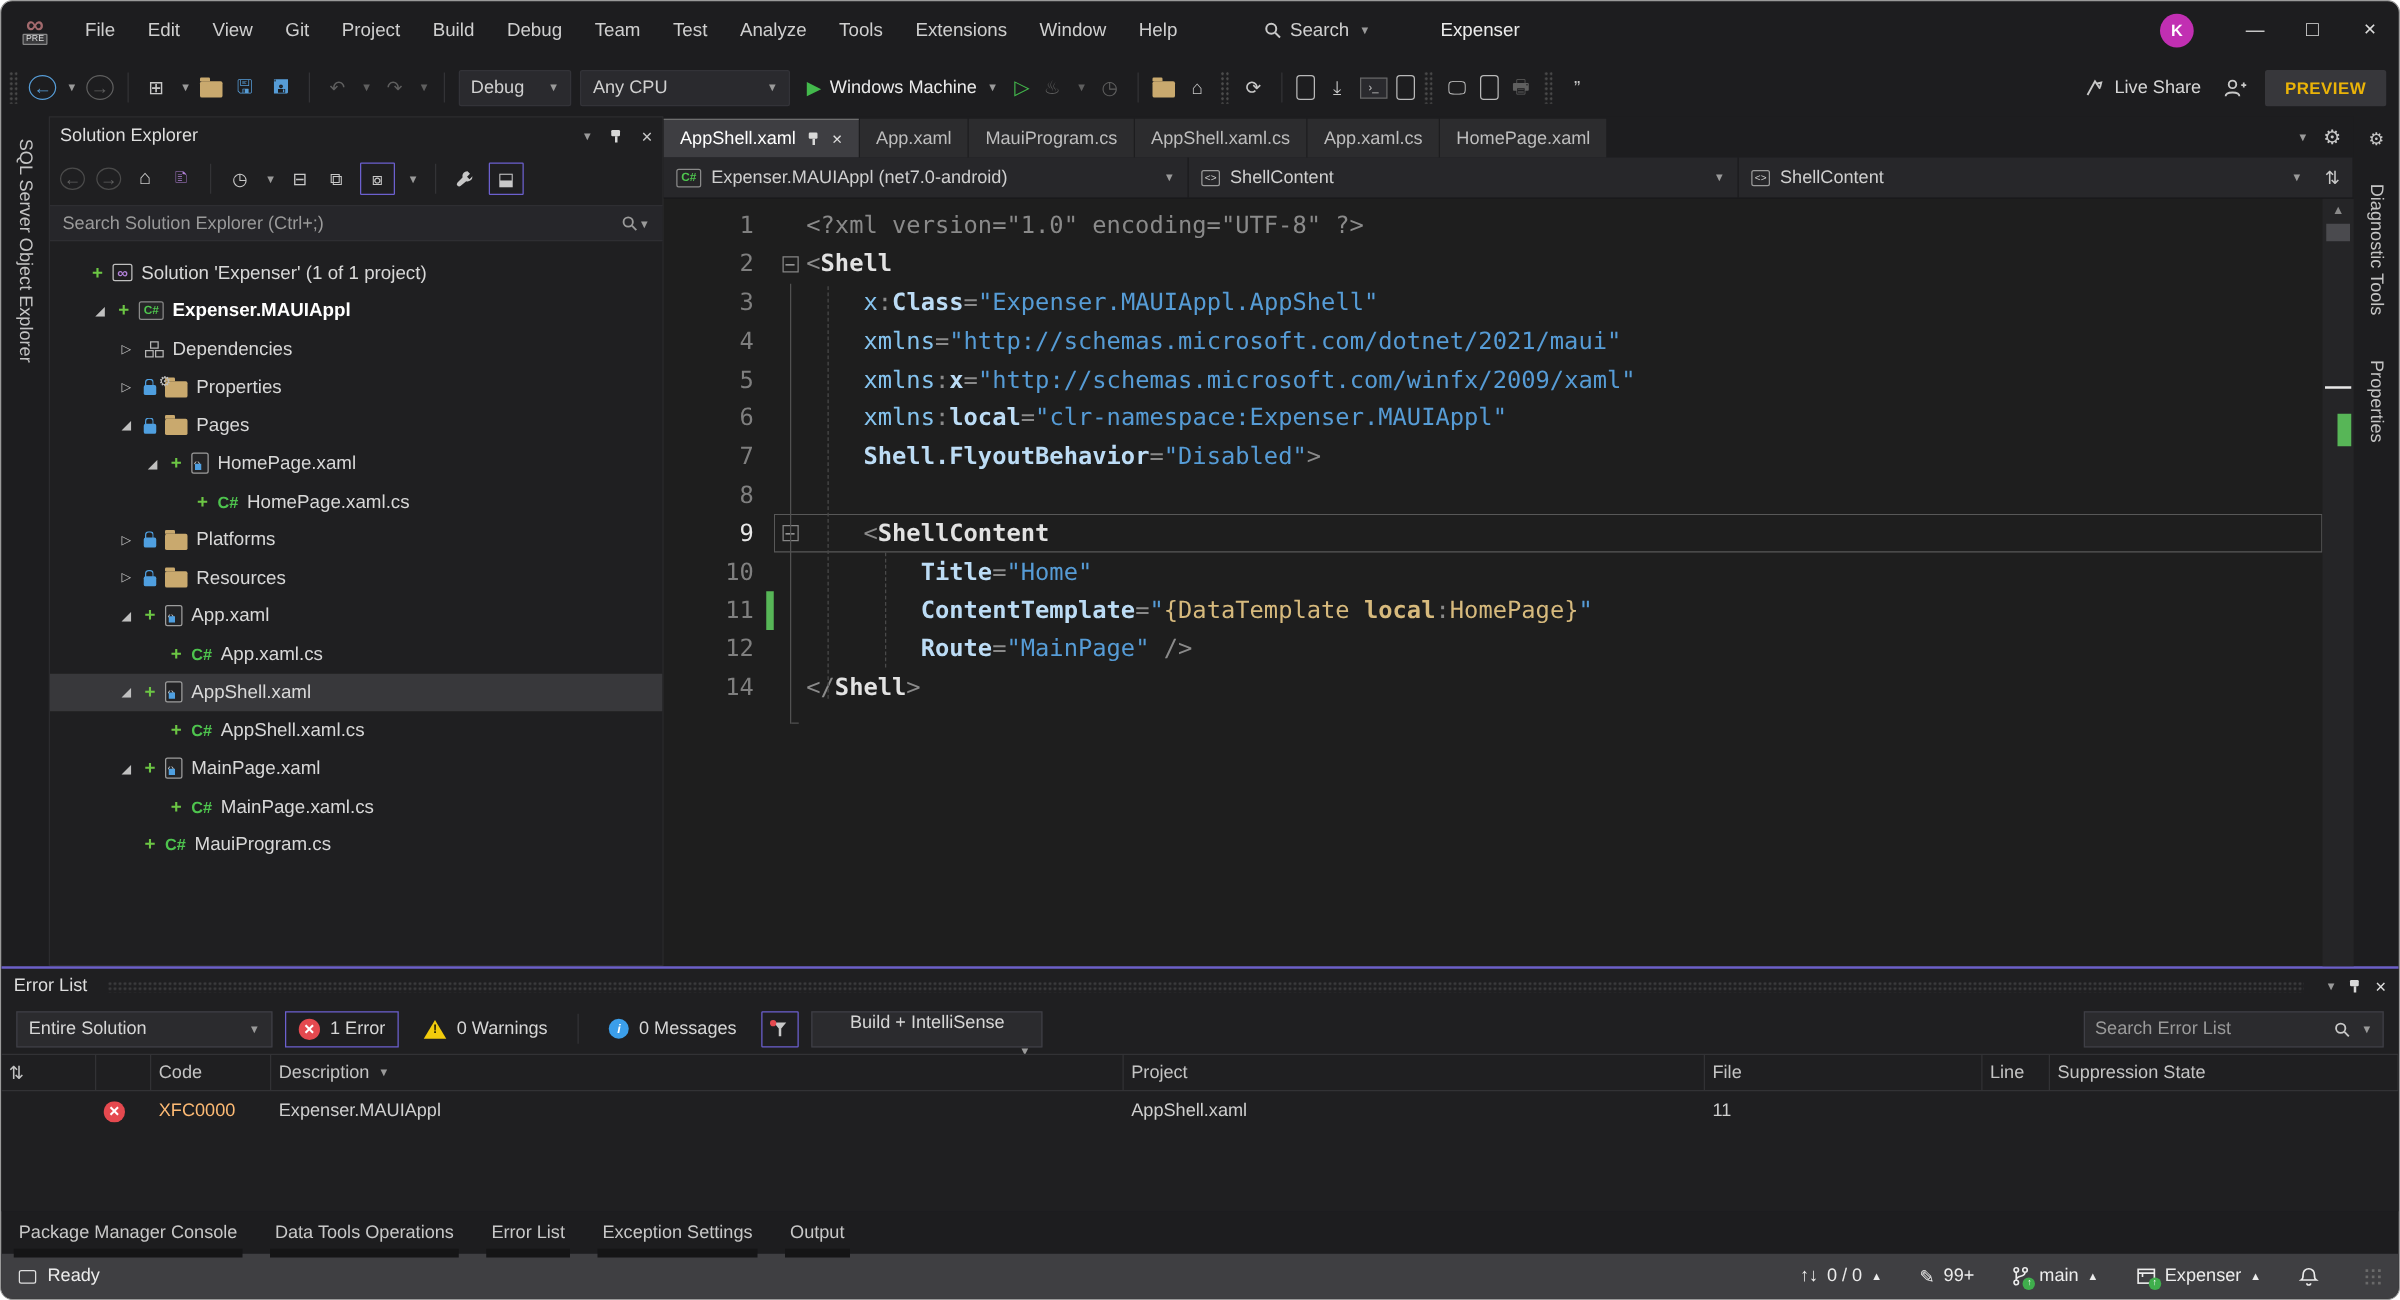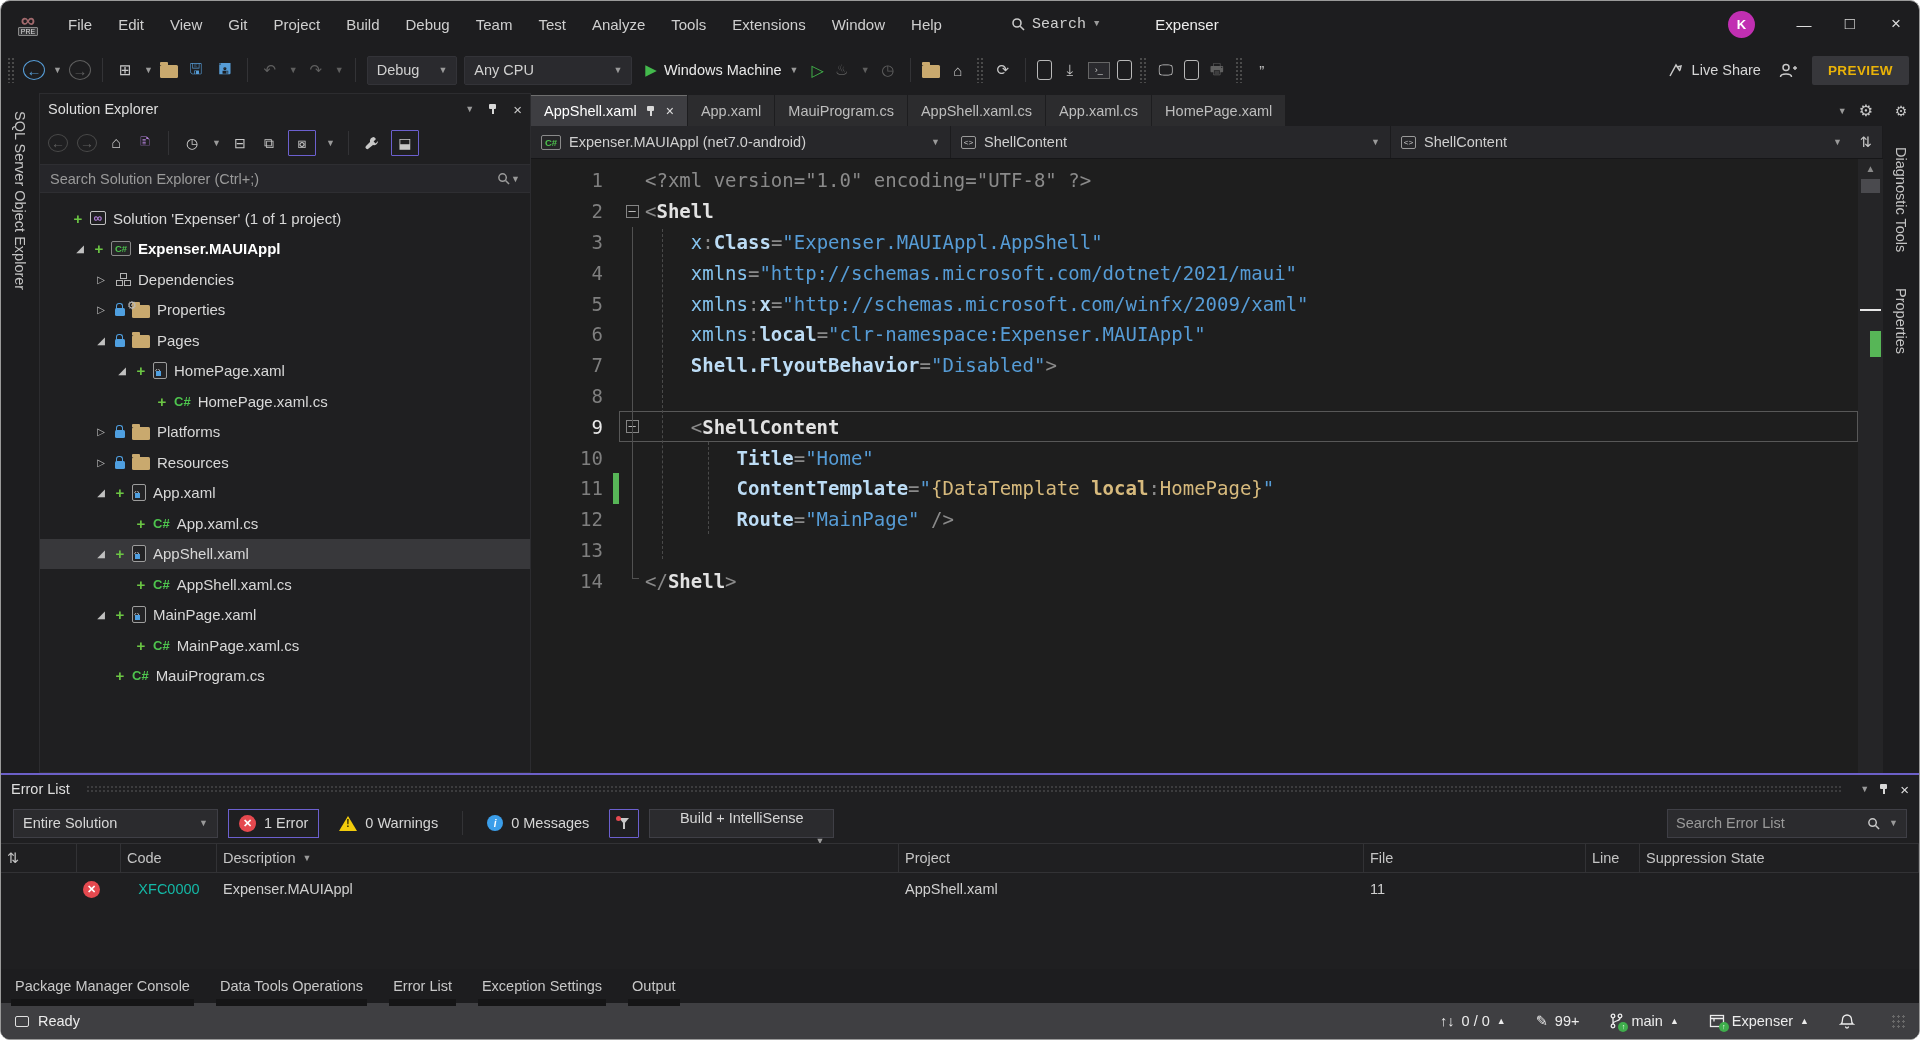--- a/index.html
+++ b/index.html
@@ -7,21 +7,21 @@
   .win{position:relative;width:1920px;height:1040px;background:#1d1d1f;border:1px solid #9a9a9a;
        border-radius:10px;overflow:hidden;font-family:"Liberation Sans",sans-serif;color:#d6d6d6;
        display:flex;flex-direction:column;}
   
   .titlebar{height:46px;display:flex;align-items:center;padding-left:12px;flex:0 0 auto;}
   .vslogo{width:30px;height:30px;display:flex;flex-direction:column;align-items:center;justify-content:center;margin-right:14px;}
   .vslogo .inf{color:#a26a6d;font-size:20px;font-weight:bold;line-height:14px;}
   .vslogo .pre{font-size:7px;color:#ddd;border:1px solid #888;padding:0 2px;border-radius:1px;background:#3a3a3c;}
   .menu{display:flex;align-items:center;gap:4px;}
   .menu-item{padding:5px 11px;font-size:15px;color:#cfcfcf;border-radius:4px;}
-  .tb-search{display:flex;align-items:center;gap:7px;margin-left:48px;color:#cfcfcf;font-size:15px;padding:4px 10px;border-radius:4px;font-family:Liberation Mono, monospace;}
+  .tb-search{display:flex;align-items:center;gap:7px;margin-left:48px;color:#cfcfcf;font-size:15px;padding:4px 10px;border-radius:4px;}
   .tb-title{margin-left:46px;font-size:15px;color:#ececec;}
   .tb-right{margin-left:auto;display:flex;align-items:center;}
   .avatar{width:27px;height:27px;border-radius:50%;background:#c12fb2;color:#fff;display:flex;align-items:center;justify-content:center;font-size:13px;font-weight:bold;margin-right:26px;}
   .winbtn{width:46px;height:40px;display:flex;align-items:center;justify-content:center;font-size:15px;color:#dcdcdc;}
   
   .toolbar{height:46px;display:flex;align-items:center;padding:0 10px 0 6px;gap:7px;flex:0 0 auto;font-size:14.5px;}
   .grip{width:7px;height:26px;background:radial-gradient(#4a4a4a 1px,transparent 1.2px);background-size:4px 4px;margin-right:2px;}
   .tico{min-width:22px;height:24px;display:inline-flex;align-items:center;justify-content:center;color:#c8c8c8;font-size:15px;}
   .tico.dim{color:#5f5f5f;}
   .tico.blue{color:#569cd6;}
@@ -131,21 +131,21 @@
   .ic-filter::before{content:"";position:absolute;left:3px;top:2px;border-left:5px solid transparent;border-right:5px solid transparent;border-top:6px solid #c8c8c8;}
   .ic-filter::after{content:"";position:absolute;left:7px;top:7px;width:2px;height:6px;background:#c8c8c8;}
   .ic-filter .dot{position:absolute;left:0;top:0;width:5px;height:5px;border-radius:50%;background:#e5494f;}
   .el-search{margin-left:auto;width:240px;height:29px;background:#2b2b2e;border:1px solid #3f3f46;display:flex;align-items:center;padding:0 8px;gap:8px;color:#9a9a9a;}
   .el-search .sp{flex:1;}
   .el-grid{display:grid;grid-template-columns:76px 44px 96px 682px 465px 222px 54px 1fr;align-items:center;}
   .el-head{height:30px;border-top:1px solid #323235;border-bottom:1px solid #323235;color:#c4c4c4;}
   .el-head>div{height:100%;display:flex;align-items:center;padding:0 6px;border-right:1px solid #323235;gap:6px;}
   .el-row{height:32px;color:#cfcfcf;}
   .el-row>div{padding:0 6px;white-space:nowrap;overflow:hidden;}
-  .errcode{color:#14b8a6;text-align:center;}
+  .errcode{color:#fdba74;}
   
   .bottomtabs{height:34px;display:flex;align-items:center;gap:30px;padding:0 14px;flex:0 0 auto;font-size:14.5px;color:#c8c8c8;}
   .btab{position:relative;padding:4px 0;}
   .btab::after{content:"";position:absolute;left:-4px;right:-4px;bottom:-8px;height:7px;background:#151516;}
   .statusbar{height:36px;background:#3f3f42;display:flex;align-items:center;padding:0 14px;gap:8px;flex:0 0 auto;font-size:14.5px;color:#ececec;}
   .sb-left{display:flex;align-items:center;gap:9px;}
   .readyico{width:14px;height:11px;border:1.5px solid #e0e0e0;border-radius:2px;}
   .sb-right{margin-left:auto;display:flex;align-items:center;gap:30px;}
   .sb-item{display:flex;align-items:center;gap:7px;}
   .caret-up{font-size:9px;}
@@ -562,28 +562,20 @@
             </div>
             <div class="cl">
               <span class="ln">12</span>
               <span class="selm"></span>
               <span class="lc">
                 <span class="foldm"></span>
                 <span class="ct"><span class="seg-w">        </span><span class="seg-ab">Route</span><span class="seg-g">=</span><span class="seg-v">"MainPage"</span><span class="seg-g"> /&gt;</span></span>
               </span>
             </div>
             <div class="cl">
-              <span class="ln">13</span>
-              <span class="selm"></span>
-              <span class="lc">
-                <span class="foldm"></span>
-                <span class="ct"></span>
-              </span>
-            </div>
-            <div class="cl">
               <span class="ln">14</span>
               <span class="selm"></span>
               <span class="lc">
                 <span class="foldm"></span>
                 <span class="ct"><span class="seg-g">&lt;/</span><span class="seg-el">Shell</span><span class="seg-g">&gt;</span></span>
               </span>
             </div>
           </div>
         <div class="vscroll">
           <span class="arr">▲</span>

